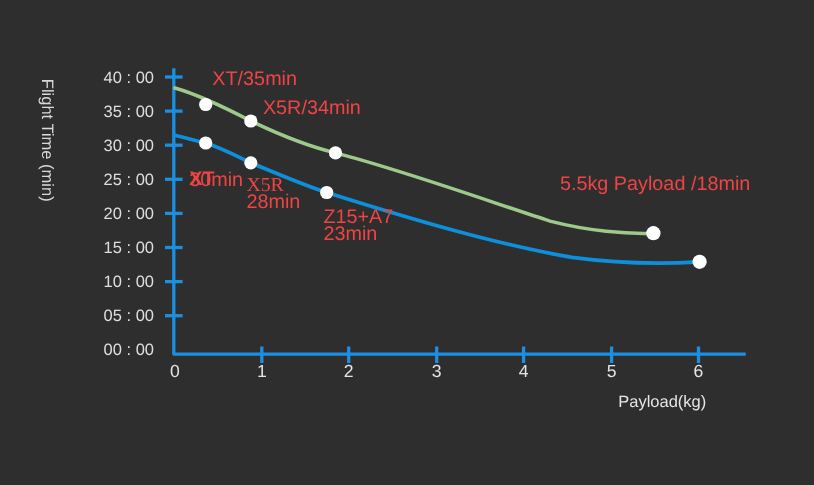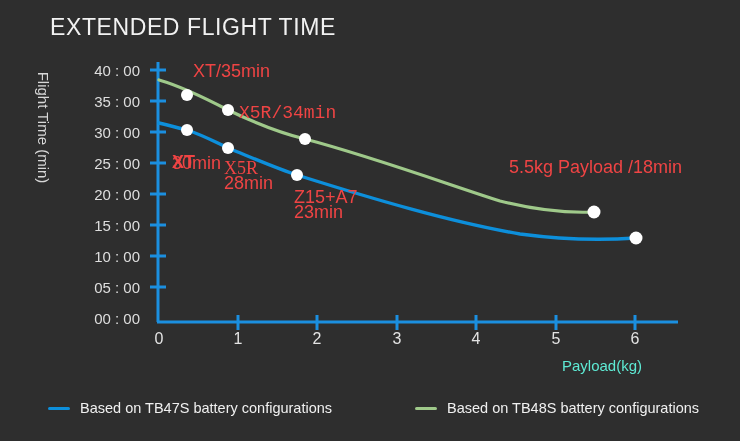--- a/index.html
+++ b/index.html
@@ -45,21 +45,21 @@
     font-size: 15px;
     color: #d8d8d8;
     white-space: nowrap;
   }
   
   #x-axis-title {
     position: absolute;
     left: 562px;
     top: 357px;
     font-size: 15px;
-    color: #5eead4;
+    color: #e5e5e5;
     white-space: nowrap;
   }
   
   .ytick-label {
     position: absolute;
     font-size: 15px;
     color: #dedede;
     text-align: right;
     width: 62px;
     white-space: nowrap;
@@ -104,21 +104,20 @@
   .legend-label {
     font-size: 14.5px;
     color: #f0f0f0;
   }
 </style>
 </head>
 <body>
 
 <div id="page">
 
-  <div id="chart-title">EXTENDED FLIGHT TIME</div>
 
   <svg id="plot-svg" width="740" height="441">
 
     <g>
       <line x1="158" y1="62" x2="158" y2="322" stroke="#1b8fe0" stroke-width="3"></line>
       <line x1="157" y1="322" x2="678" y2="322" stroke="#1b8fe0" stroke-width="3"></line>
     </g>
 
     <g stroke="#1b8fe0" stroke-width="3">
       <line x1="150" y1="70" x2="166" y2="70"></line>
@@ -174,37 +173,27 @@
   <div class="xtick-label" style="left:305px; top:330px;">2</div>
   <div class="xtick-label" style="left:385px; top:330px;">3</div>
   <div class="xtick-label" style="left:464px; top:330px;">4</div>
   <div class="xtick-label" style="left:544px; top:330px;">5</div>
   <div class="xtick-label" style="left:623px; top:330px;">6</div>
 
   <div id="y-axis-title">Flight Time (min)</div>
   <div id="x-axis-title">Payload(kg)</div>
 
   <div class="annot" style="left:193px; top:64px;">XT/35min</div>
-  <div class="annot" style="left:239px; top:106px;font-family:Liberation Mono, monospace;">X5R/34min</div>
+  <div class="annot" style="left:239px; top:91px;">X5R/34min</div>
   <div class="annot" style="left:509px; top:160px;">5.5kg Payload /18min</div>
 
   <div class="annot" style="left:172px; top:155px;font-weight:bold;">XT</div>
   <div class="annot" style="left:172px; top:156px;">30min</div>
 
   <div class="annot" style="left:224px; top:161px;font-family:Liberation Serif, serif;">X5R</div>
   <div class="annot" style="left:224px; top:176px;">28min</div>
 
   <div class="annot" style="left:294px; top:190px;">Z15+A7</div>
   <div class="annot" style="left:294px; top:205px;">23min</div>
 
 
-  <div id="legend">
-    <div class="legend-item" style="left:48px; top:2px;">
-      <span class="legend-dash" style="background:#0d8fdb;"></span>
-      <span class="legend-label">Based on TB47S battery configurations</span>
-    </div>
-    <div class="legend-item" style="left:415px; top:2px;">
-      <span class="legend-dash" style="background:#9fc98a;"></span>
-      <span class="legend-label">Based on TB48S battery configurations</span>
-    </div>
-  </div>
 
 </div>
 
 </body></html>

